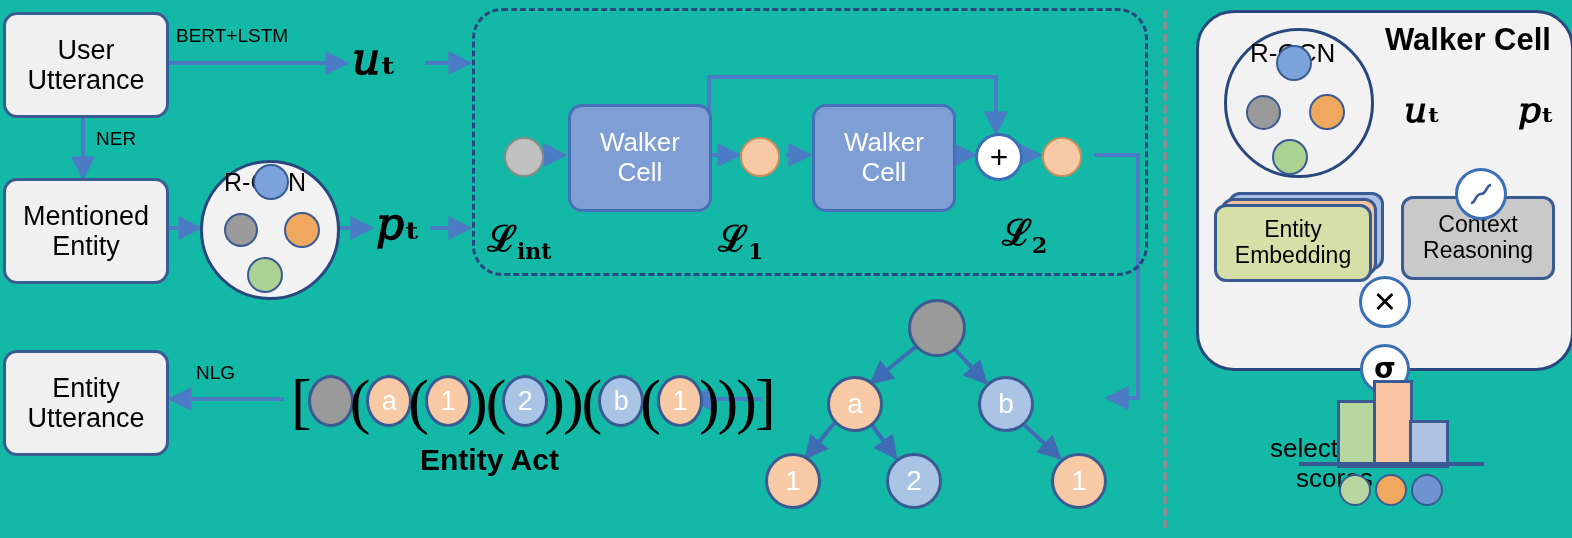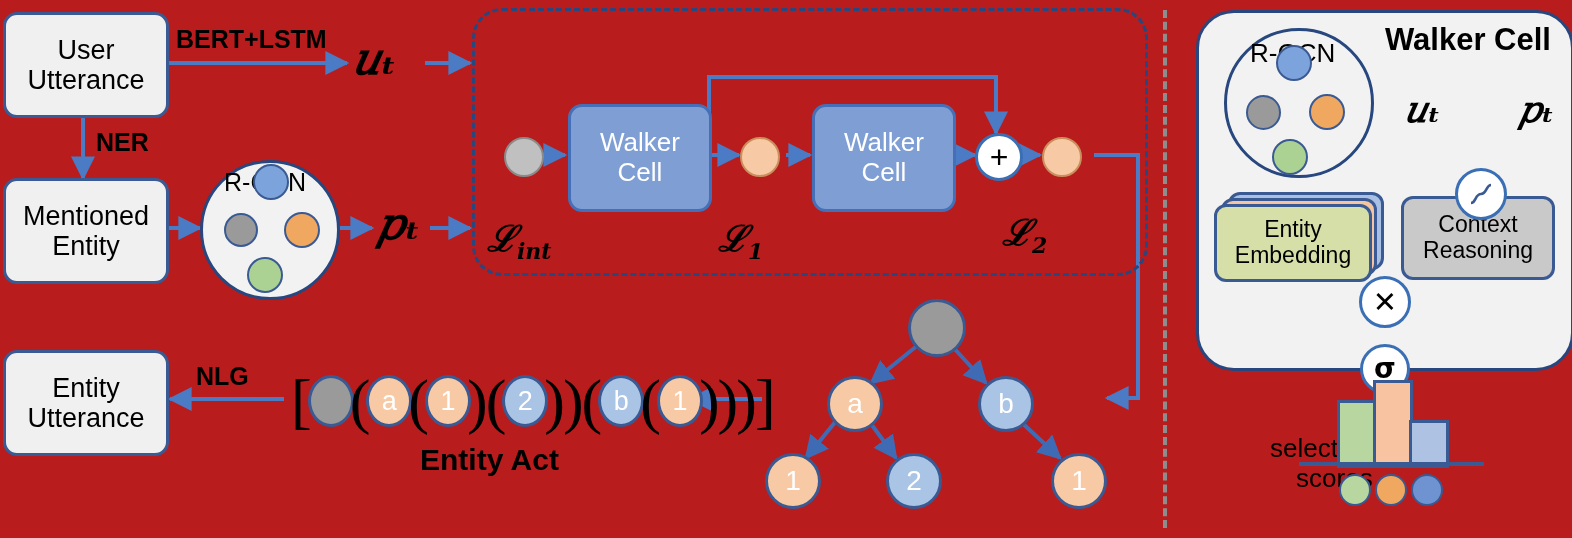--- a/index.html
+++ b/index.html
@@ -1,34 +1,34 @@
 <!DOCTYPE html>
 <html><head>
 <meta charset="utf-8">
 <style>
   html,body{margin:0;padding:0;background:#ffffff;}
   body{font-family:"Liberation Sans",sans-serif;}
-  #root{position:relative;width:1572px;height:538px;overflow:hidden;background:#b91c1c;}
+  #root{position:relative;width:1572px;height:538px;overflow:hidden;background:#14b8a6;}
   .abs{position:absolute;}
   
   .rbox{
     position:absolute;background:#f0f0f0;border:3px solid #3a5a93;border-radius:14px;
     display:flex;align-items:center;justify-content:center;text-align:center;
     color:#000;font-size:27px;line-height:1.12;font-weight:400;
   }
   .panel{
     position:absolute;background:#f2f2f2;border:3px solid #27477e;border-radius:38px;
   }
   .dashbox{
     position:absolute;border:3px dashed #27477e;border-radius:30px;background:transparent;
   }
   .lbl{position:absolute;color:#000;white-space:nowrap;}
   .title{font-size:30px;font-weight:700;}
-  .small{font-size:25px;font-weight:700;}
-  .math{font-family:"DejaVu Serif",serif;font-style:italic;font-weight:600;}
+  .small{font-size:19px;font-weight:400;}
+  .math{font-family:"DejaVu Serif",serif;font-weight:600;}
   
   svg.layer{position:absolute;left:0;top:0;width:1572px;height:538px;overflow:visible;}
   .wcell{
     position:absolute;background:#7f9fd4;border:3px solid #4570b8;border-radius:14px;
     display:flex;align-items:center;justify-content:center;text-align:center;
     color:#fff;font-size:26px;line-height:1.14;
   }
   .embed{
     position:absolute;border:3px solid #3a5a93;border-radius:12px;
     display:flex;align-items:center;justify-content:center;text-align:center;

